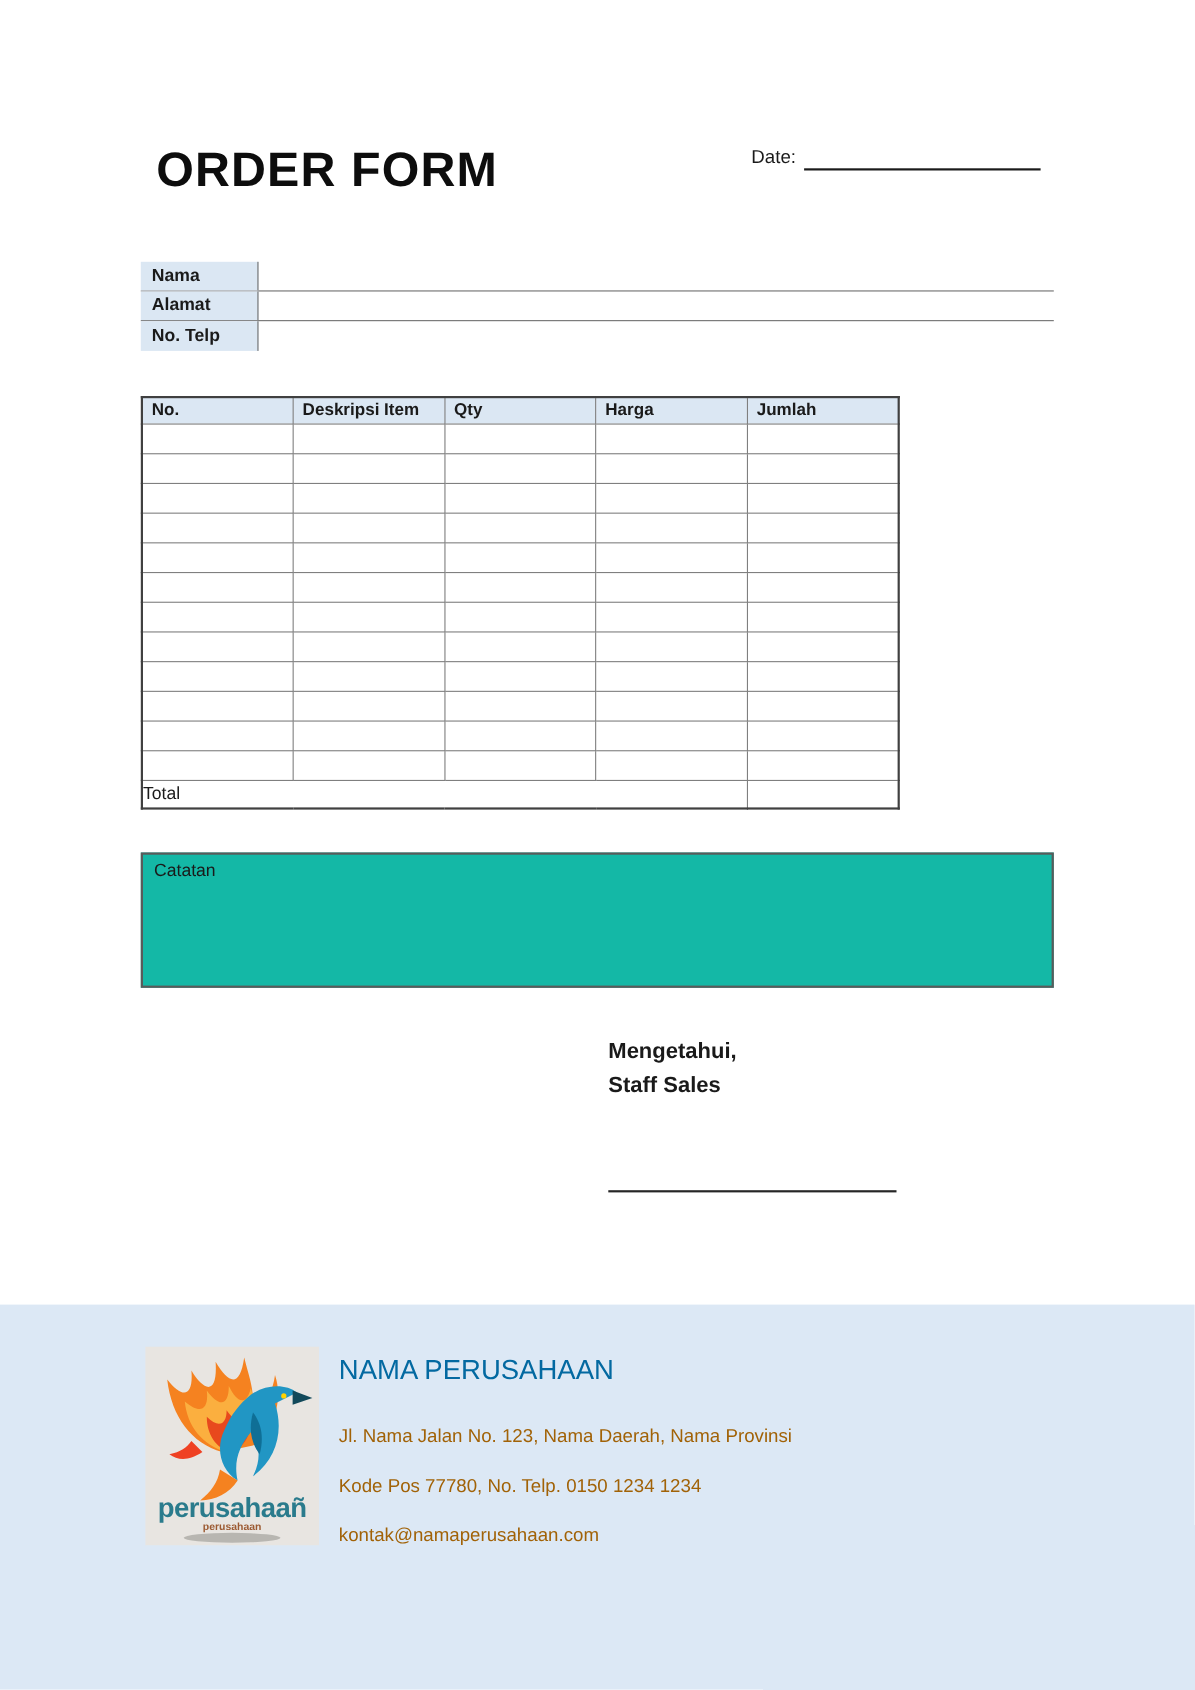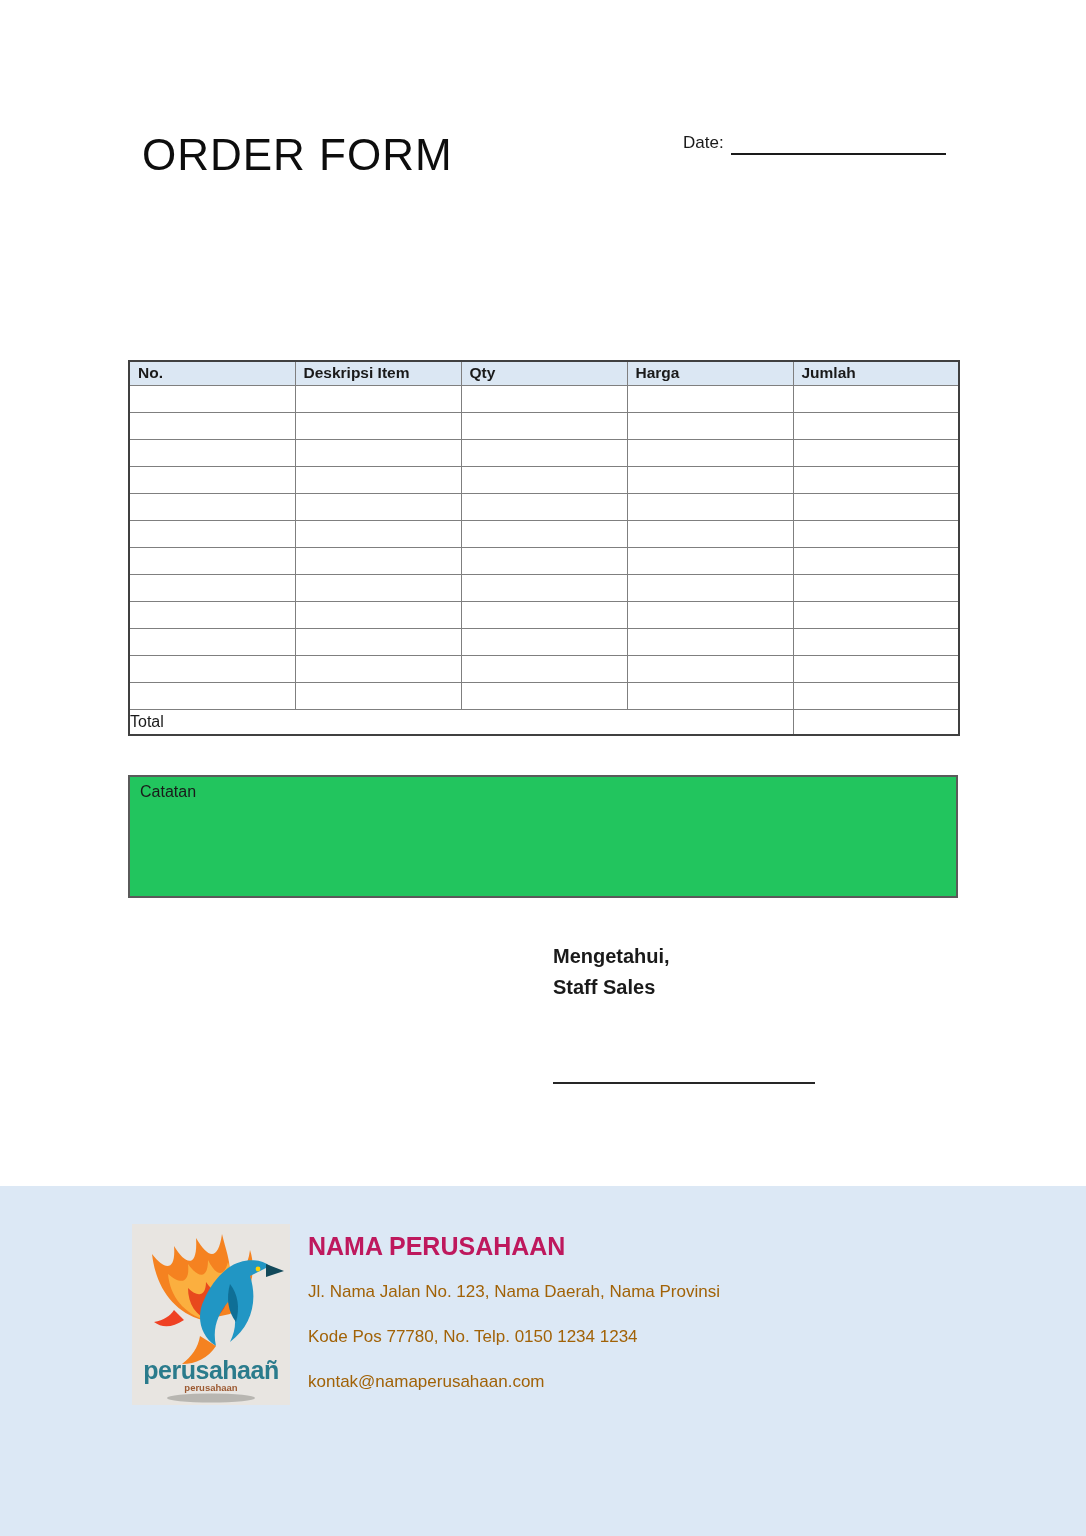--- a/index.html
+++ b/index.html
@@ -9,21 +9,21 @@
     font-family: "Liberation Sans", sans-serif;
     color: #1a1a1a;
     position: relative;
     overflow: hidden;
   }
   .page { position: absolute; inset: 0; background: #ffffff; }
 
   
   .title {
     position: absolute; left: 142px; top: 130px;
-    font-size: 44px; font-weight: 400; letter-spacing: 1px; color: #0d0d0d;
+    font-size: 44px; font-weight: 700; letter-spacing: 1px; color: #0d0d0d;
   }
   .date-block {
     position: absolute; left: 683px; top: 133px; width: 263px;
     font-size: 17px;
   }
   .date-row { display: flex; align-items: flex-start; height: 30px; }
   .date-row .lbl { white-space: nowrap; padding-bottom: 1px; }
   .fill-line { flex: 1; border-bottom: 2px solid #1a1a1a; margin-left: 7px; height: 22px; }
 
   
@@ -33,63 +33,77 @@
   .cust-label {
     width: 107px; background: #dbe7f3; border-right: 1.5px solid #6e6e6e;
     font-weight: bold; font-size: 16px; display: flex; align-items: center;
     padding-left: 10px;
   }
   .cust-value { flex: 1; }
 
   
   .order-table-wrap { position: absolute; left: 128px; top: 360px; width: 830px; }
   table.order {
-    width: 832px; border-collapse: collapse; table-layout: fixed;
+    width: 690px; border-collapse: collapse; table-layout: fixed;
     border: 2px solid #404040;
   }
   table.order th, table.order td { border: 1px solid #7f7f7f; }
   table.order th {
     background: #dbe7f3; font-size: 15.5px; font-weight: bold;
     text-align: left; padding: 2px 8px; height: 24px;
   }
   table.order td { height: 27px; }
   table.order tr.total-row td { height: 26px; font-size: 16px; padding: 2px 0; }
 
   
   .notes-box {
     position: absolute; left: 128px; top: 775px; width: 830px; height: 123px;
-    background: #22c55e; border: 2px solid #5a5a5a;
+    background: #14b8a6; border: 2px solid #5a5a5a;
     font-size: 16px; padding: 6px 10px;
   }
 
   
   .approval { position: absolute; left: 553px; top: 941px; font-size: 20px; line-height: 31px; font-weight: bold; }
   .sig-line { position: absolute; left: 553px; top: 1082px; width: 262px; border-top: 2px solid #262626; }
 
   
   .footer { position: absolute; left: 0; top: 1186px; width: 1086px; height: 350px; background: #dce8f5; }
   .logo { position: absolute; left: 132px; top: 38px; width: 158px; height: 181px; }
   .company { position: absolute; left: 308px; top: 46px; width: 620px; }
-  .company-name { font-size: 25px; font-weight: bold; color: #be185d; margin-bottom: 21px; }
+  .company-name { font-size: 25px; font-weight: normal; color: #0369a1; margin-bottom: 35px; }
   .company-line { font-size: 17px; color: #a16207; margin-bottom: 25px; }
 </style>
 </head>
 <body>
 
 <div class="page">
 
   <div class="title">ORDER FORM</div>
 
   <div class="date-block">
     <div class="date-row">
       <span class="lbl">Date:</span>
       <span class="fill-line"></span>
     </div>
   </div>
 
+  <div class="cust">
+    <div class="cust-row lined">
+      <div class="cust-label">Nama</div>
+      <div class="cust-value"></div>
+    </div>
+    <div class="cust-row lined">
+      <div class="cust-label">Alamat</div>
+      <div class="cust-value"></div>
+    </div>
+    <div class="cust-row">
+      <div class="cust-label">No. Telp</div>
+      <div class="cust-value"></div>
+    </div>
+  </div>
 
   <div class="order-table-wrap">
     <table class="order">
       <thead>
         <tr>
           <th>No.</th>
           <th>Deskripsi Item</th>
           <th>Qty</th>
           <th>Harga</th>
           <th>Jumlah</th>

